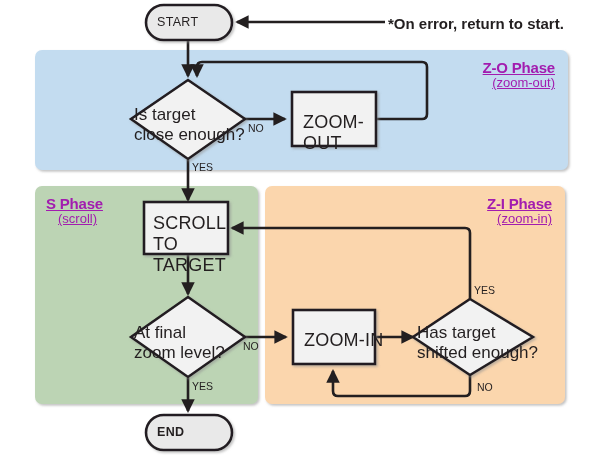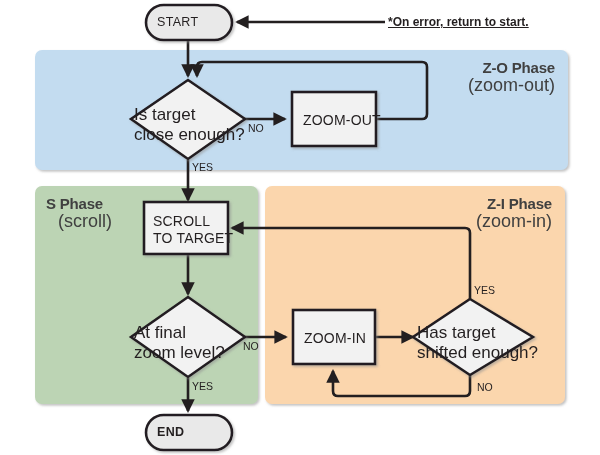--- a/index.html
+++ b/index.html
@@ -5,34 +5,34 @@
   html,body{margin:0;padding:0;}
   body{
     width:600px;height:455px;background:#ffffff;
     font-family:"Liberation Sans", sans-serif;
     overflow:hidden;position:relative;
   }
   #stage{position:absolute;left:0;top:0;width:600px;height:455px;}
   svg.layer{position:absolute;left:0;top:0;width:600px;height:455px;}
   .phase-label{
     position:absolute;text-align:right;line-height:1.08;
-    color:#404040;pointer-events:none;
+    color:#a21caf;pointer-events:none;text-decoration:underline;
   }
   .phase-label .pl-title{font-weight:bold;font-size:15px;letter-spacing:-0.2px;}
-  .phase-label .pl-sub{font-size:18px;}
+  .phase-label .pl-sub{font-size:13px;}
   .phase-label.left{text-align:left;}
   .node-text{
     position:absolute;text-align:left;color:#231f20;
     line-height:1.18;pointer-events:none;margin-left:11px;
   }
   .t-term{font-size:12.5px;letter-spacing:0.3px;}
-  .t-proc{font-size:14px;letter-spacing:0.2px;}
+  .t-proc{font-size:18px;letter-spacing:0.2px;}
   .t-dec{font-size:17px;}
   .edge-label{position:absolute;font-size:10.5px;color:#231f20;pointer-events:none;}
-  .note{position:absolute;font-size:12px;color:#231f20;font-weight:bold;pointer-events:none;text-decoration:underline;}
+  .note{position:absolute;font-size:15px;color:#231f20;font-weight:bold;pointer-events:none;}
 </style>
 </head>
 <body>
 
 <div id="stage">
 
   <svg class="layer" viewBox="0 0 600 455">
     <defs>
       <marker id="arrow" viewBox="0 0 10 10" refX="8.6" refY="5" markerWidth="5.2" markerHeight="5.2" orient="auto-start-reverse">
         <path d="M 0 0 L 10 5 L 0 10 z" fill="#231f20"></path>

